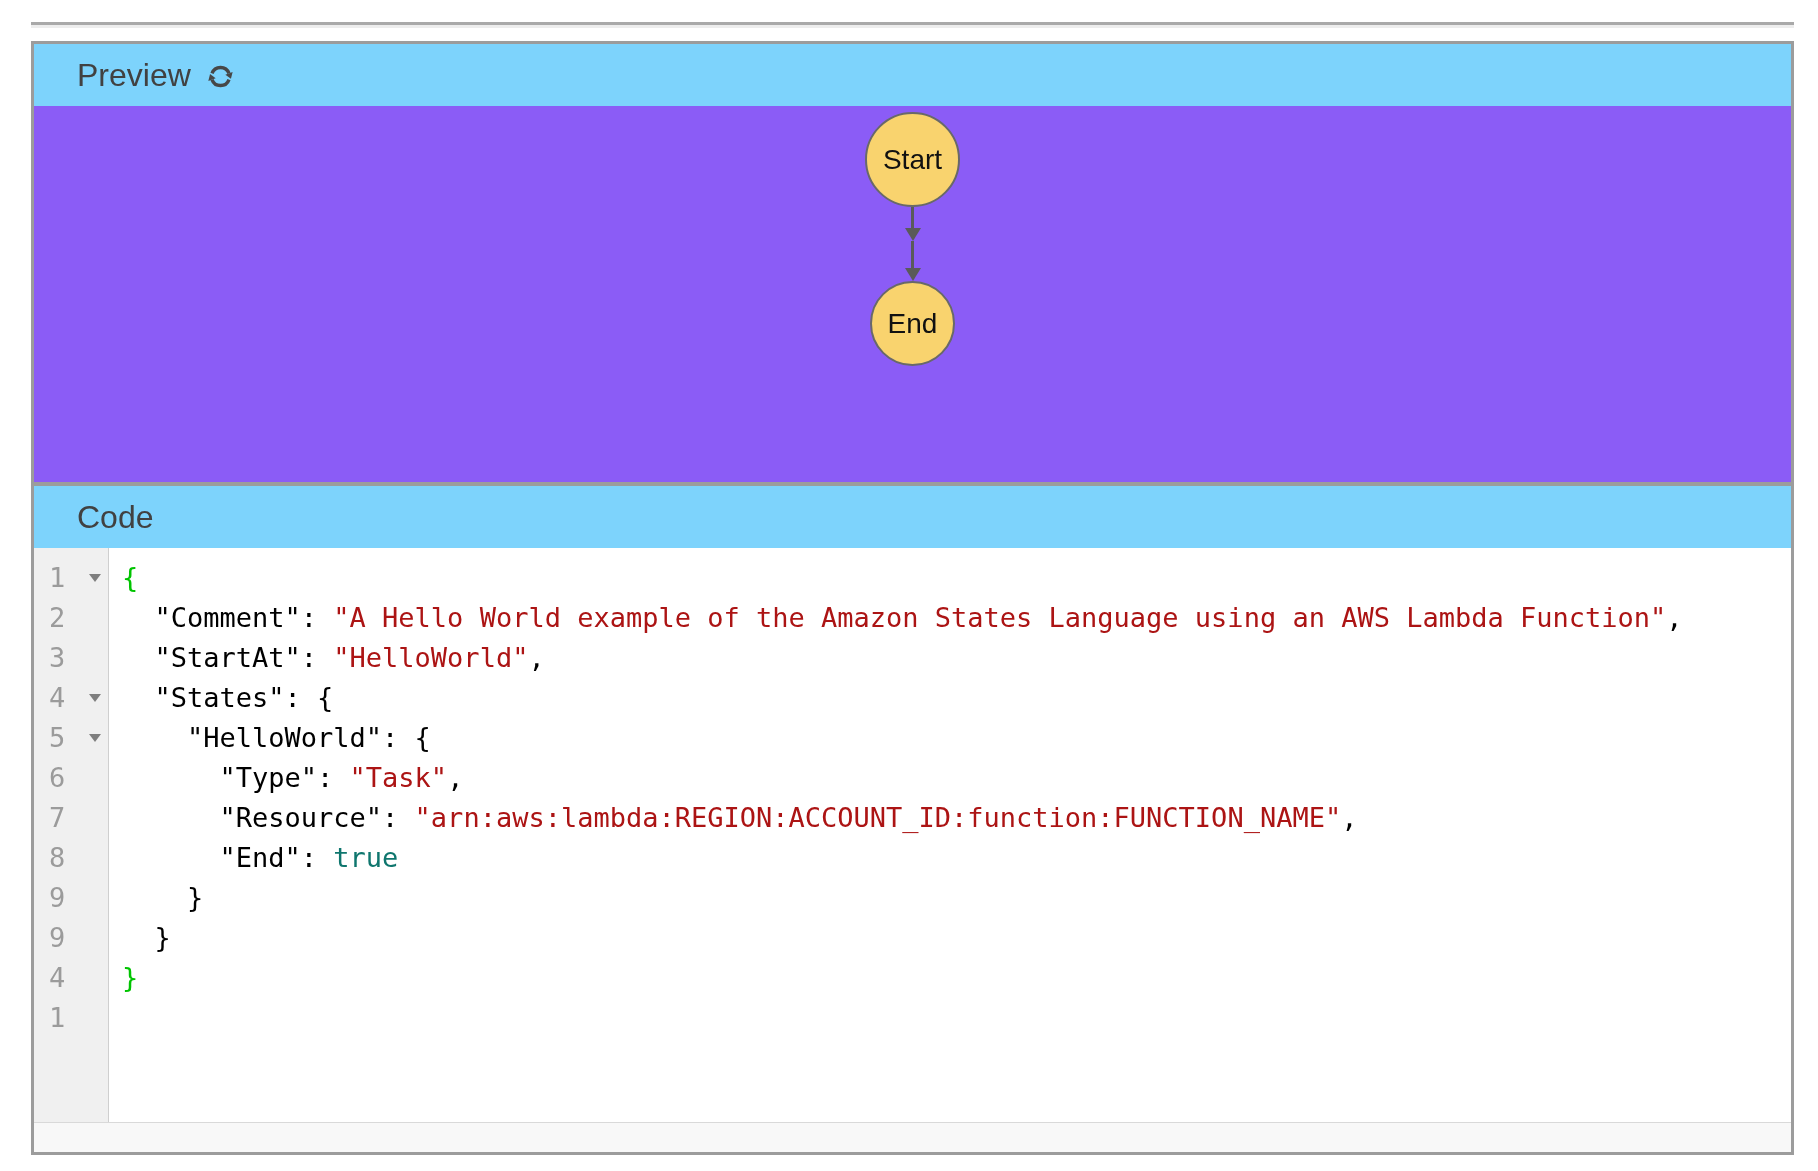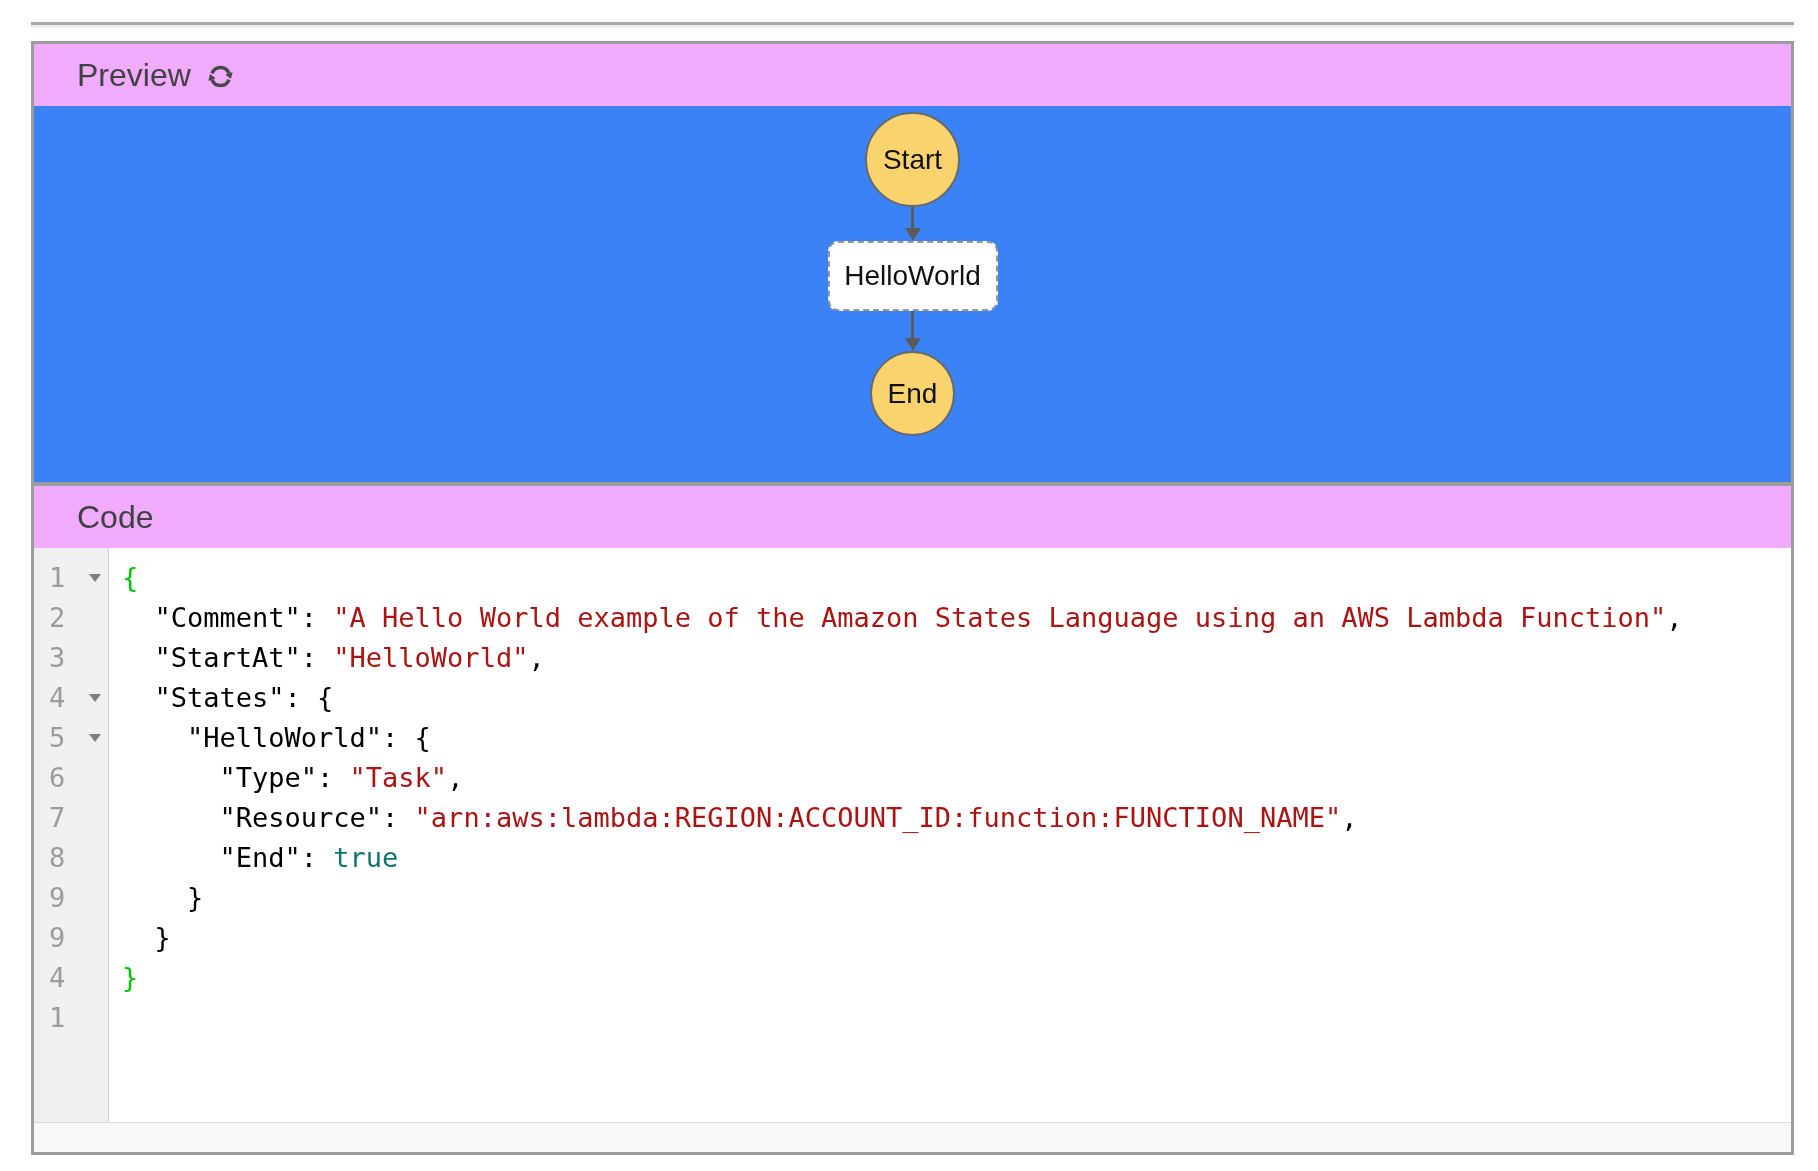--- a/index.html
+++ b/index.html
@@ -10,27 +10,27 @@
   .top-rule {
     position:absolute; left:31px; top:22px; width:1763px; height:3px;
     background:#a9a9a9; box-shadow:0 3px 0 #ededed;
   }
   .panel {
     position:absolute; left:31px; top:41px; width:1763px; height:1114px;
     border:3px solid #9c9c9c; box-sizing:border-box; background:#fff;
     display:flex; flex-direction:column;
   }
   .section-header {
-    flex:0 0 62px; height:62px; background:#f0abfc;
+    flex:0 0 62px; height:62px; background:#7dd3fc;
     display:flex; align-items:center; padding-left:43px; gap:14px;
     font-size:32px; color:#414141;
   }
   .refresh-svg { width:31px; height:31px; margin-top:3px; cursor:pointer; }
   
-  .preview-body { flex:0 0 376px; background:#3b82f6; display:flex; justify-content:center; }
+  .preview-body { flex:0 0 376px; background:#8b5cf6; display:flex; justify-content:center; }
   .diagram { display:flex; flex-direction:column; align-items:center; margin-top:6px; }
   .circle {
     border-radius:50%; background:#f9d36e; border:2px solid #696969;
     display:flex; align-items:center; justify-content:center;
     font-size:28px; color:#111; box-sizing:border-box;
   }
   .circle.start { width:95px; height:95px; }
   .circle.end   { width:85px; height:85px; }
   .task-box {
     width:170px; height:70px; background:#fff;
@@ -96,23 +96,20 @@
 
   <div class="preview-body">
     <div class="diagram">
       <div class="circle start">
         <span>Start</span>
       </div>
       <div class="arrow a1">
         <div class="shaft"></div>
         <div class="head"></div>
       </div>
-      <div class="task-box">
-        <span>HelloWorld</span>
-      </div>
       <div class="arrow a2">
         <div class="shaft"></div>
         <div class="head"></div>
       </div>
       <div class="circle end">
         <span>End</span>
       </div>
     </div>
   </div>
 

